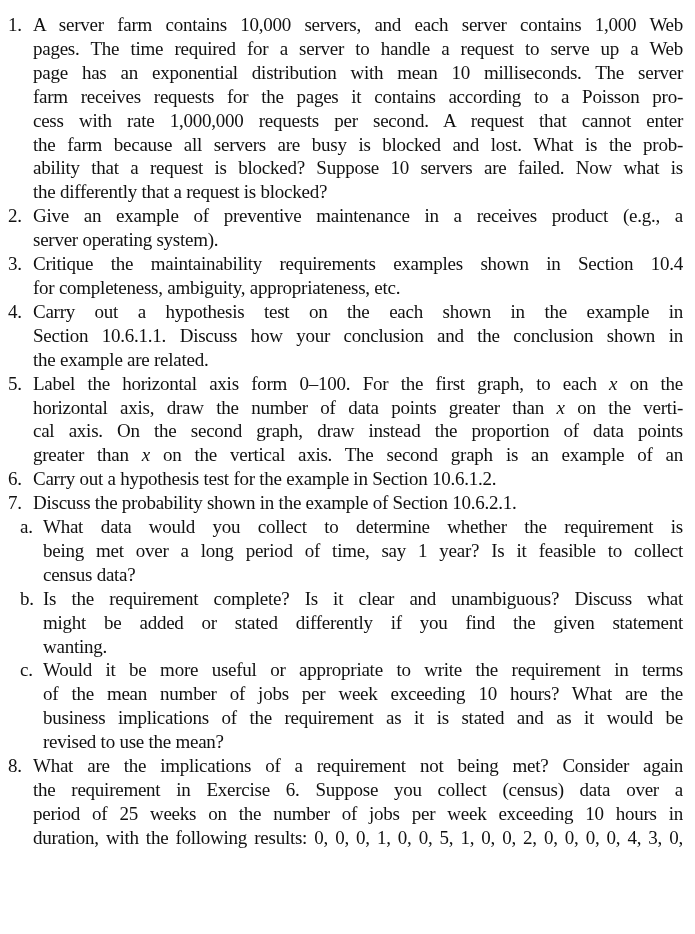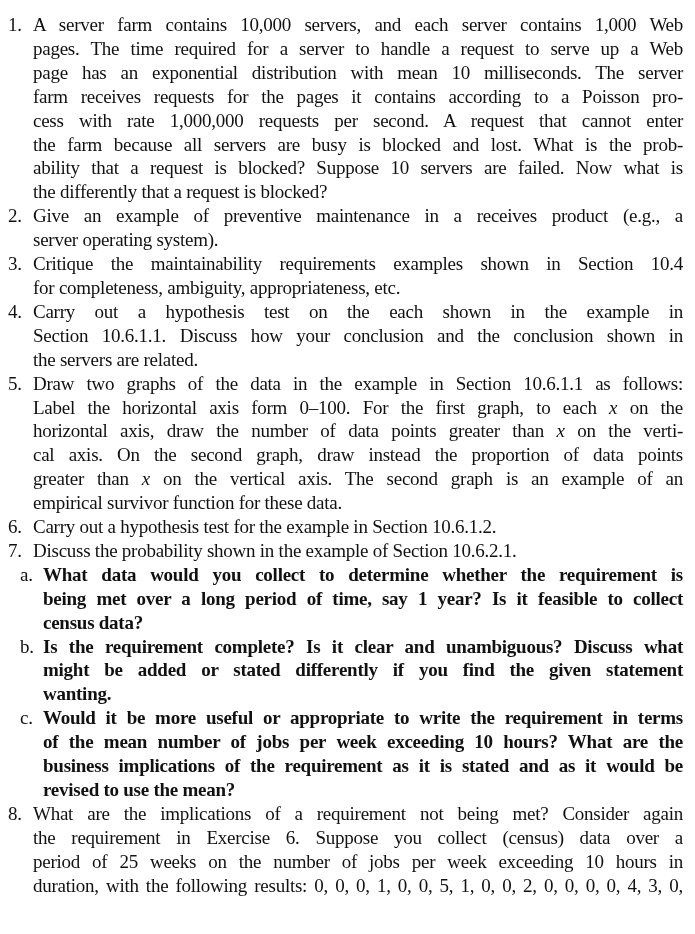--- a/index.html
+++ b/index.html
@@ -27,21 +27,21 @@
   .body { width: 650px; flex: 0 0 auto; }
   .jline { text-align: justify; text-align-last: justify; }
   .jline.last { text-align-last: left; }
   .subitem { display: flex; }
   .subnum {
     width: 43px;
     box-sizing: border-box;
     padding-left: 20px;
     flex: 0 0 auto;
   }
-  .subbody { width: 640px; flex: 0 0 auto; font-weight: bold; }
+  .subbody { width: 640px; flex: 0 0 auto; }
   i { font-style: italic; }
 </style>
 </head>
 <body>
 
 <div class="page">
 
   <div class="item">
     <div class="num">1.</div>
     <div class="body">
@@ -70,33 +70,31 @@
       <div class="jline">Critique the maintainability requirements examples shown in Section 10.4</div>
       <div class="jline last">for completeness, ambiguity, appropriateness, etc.</div>
     </div>
   </div>
 
   <div class="item">
     <div class="num">4.</div>
     <div class="body">
       <div class="jline">Carry out a hypothesis test on the each shown in the example in</div>
       <div class="jline">Section 10.6.1.1. Discuss how your conclusion and the conclusion shown in</div>
-      <div class="jline last">the servers are related.</div>
+      <div class="jline last">the example are related.</div>
     </div>
   </div>
 
   <div class="item">
     <div class="num">5.</div>
     <div class="body">
-      <div class="jline">Draw two graphs of the data in the example in Section 10.6.1.1 as follows:</div>
       <div class="jline">Label the horizontal axis form 0–100. For the first graph, to each <i>x</i> on the</div>
       <div class="jline">horizontal axis, draw the number of data points greater than <i>x</i> on the verti-</div>
       <div class="jline">cal axis. On the second graph, draw instead the proportion of data points</div>
       <div class="jline">greater than <i>x</i> on the vertical axis. The second graph is an example of an</div>
-      <div class="jline last">empirical survivor function for these data.</div>
     </div>
   </div>
 
   <div class="item">
     <div class="num">6.</div>
     <div class="body">
       <div class="jline last">Carry out a hypothesis test for the example in Section 10.6.1.2.</div>
     </div>
   </div>
 

